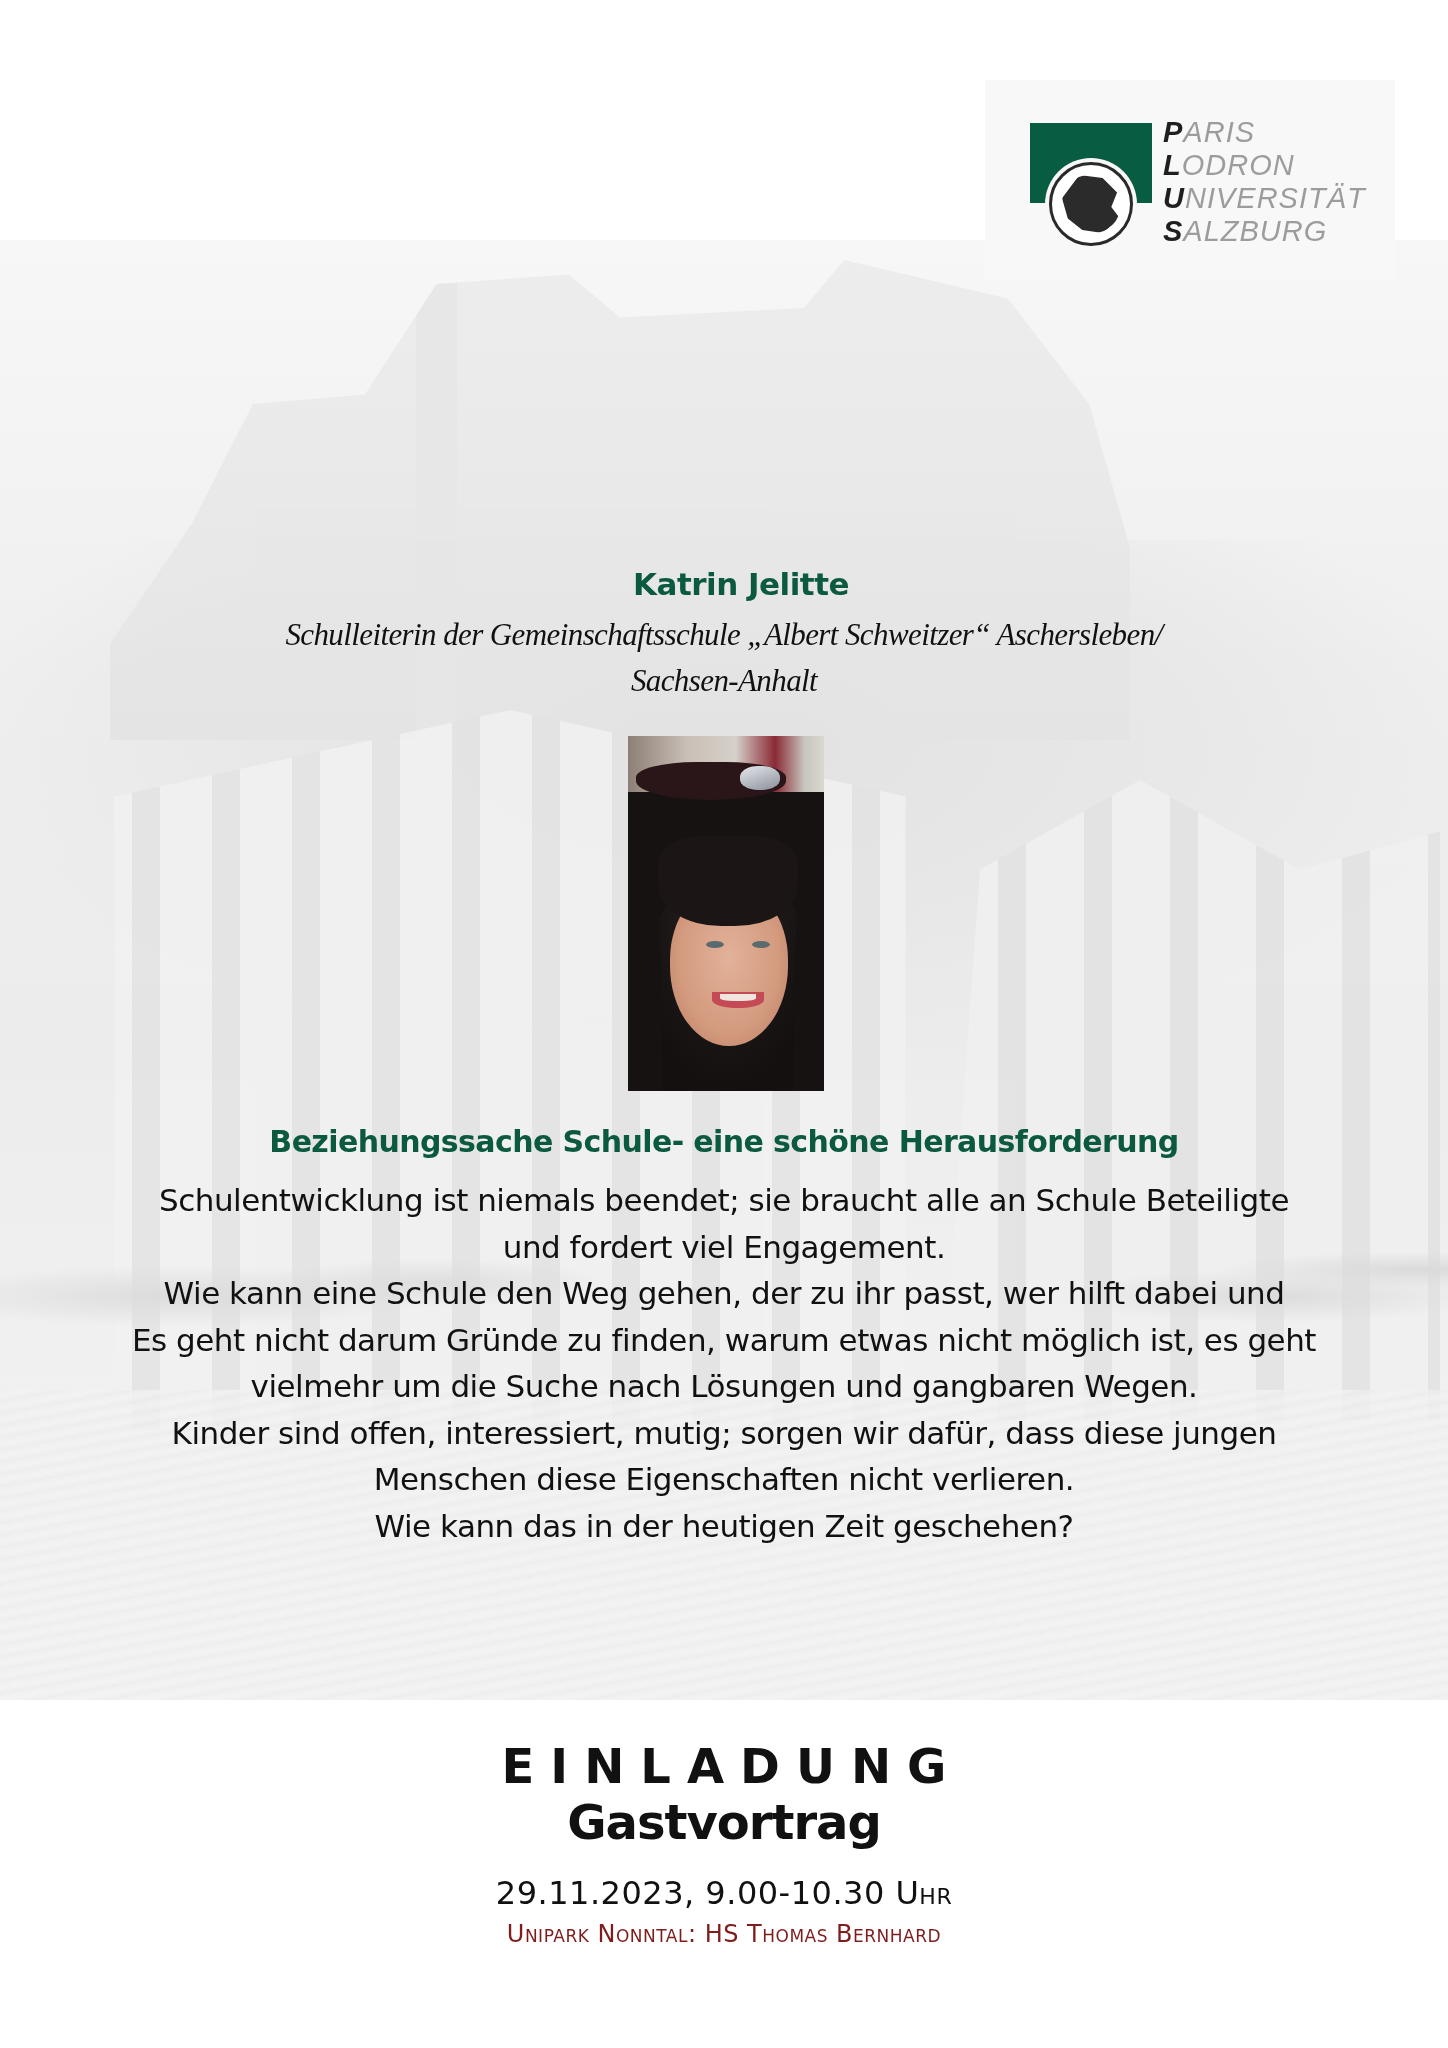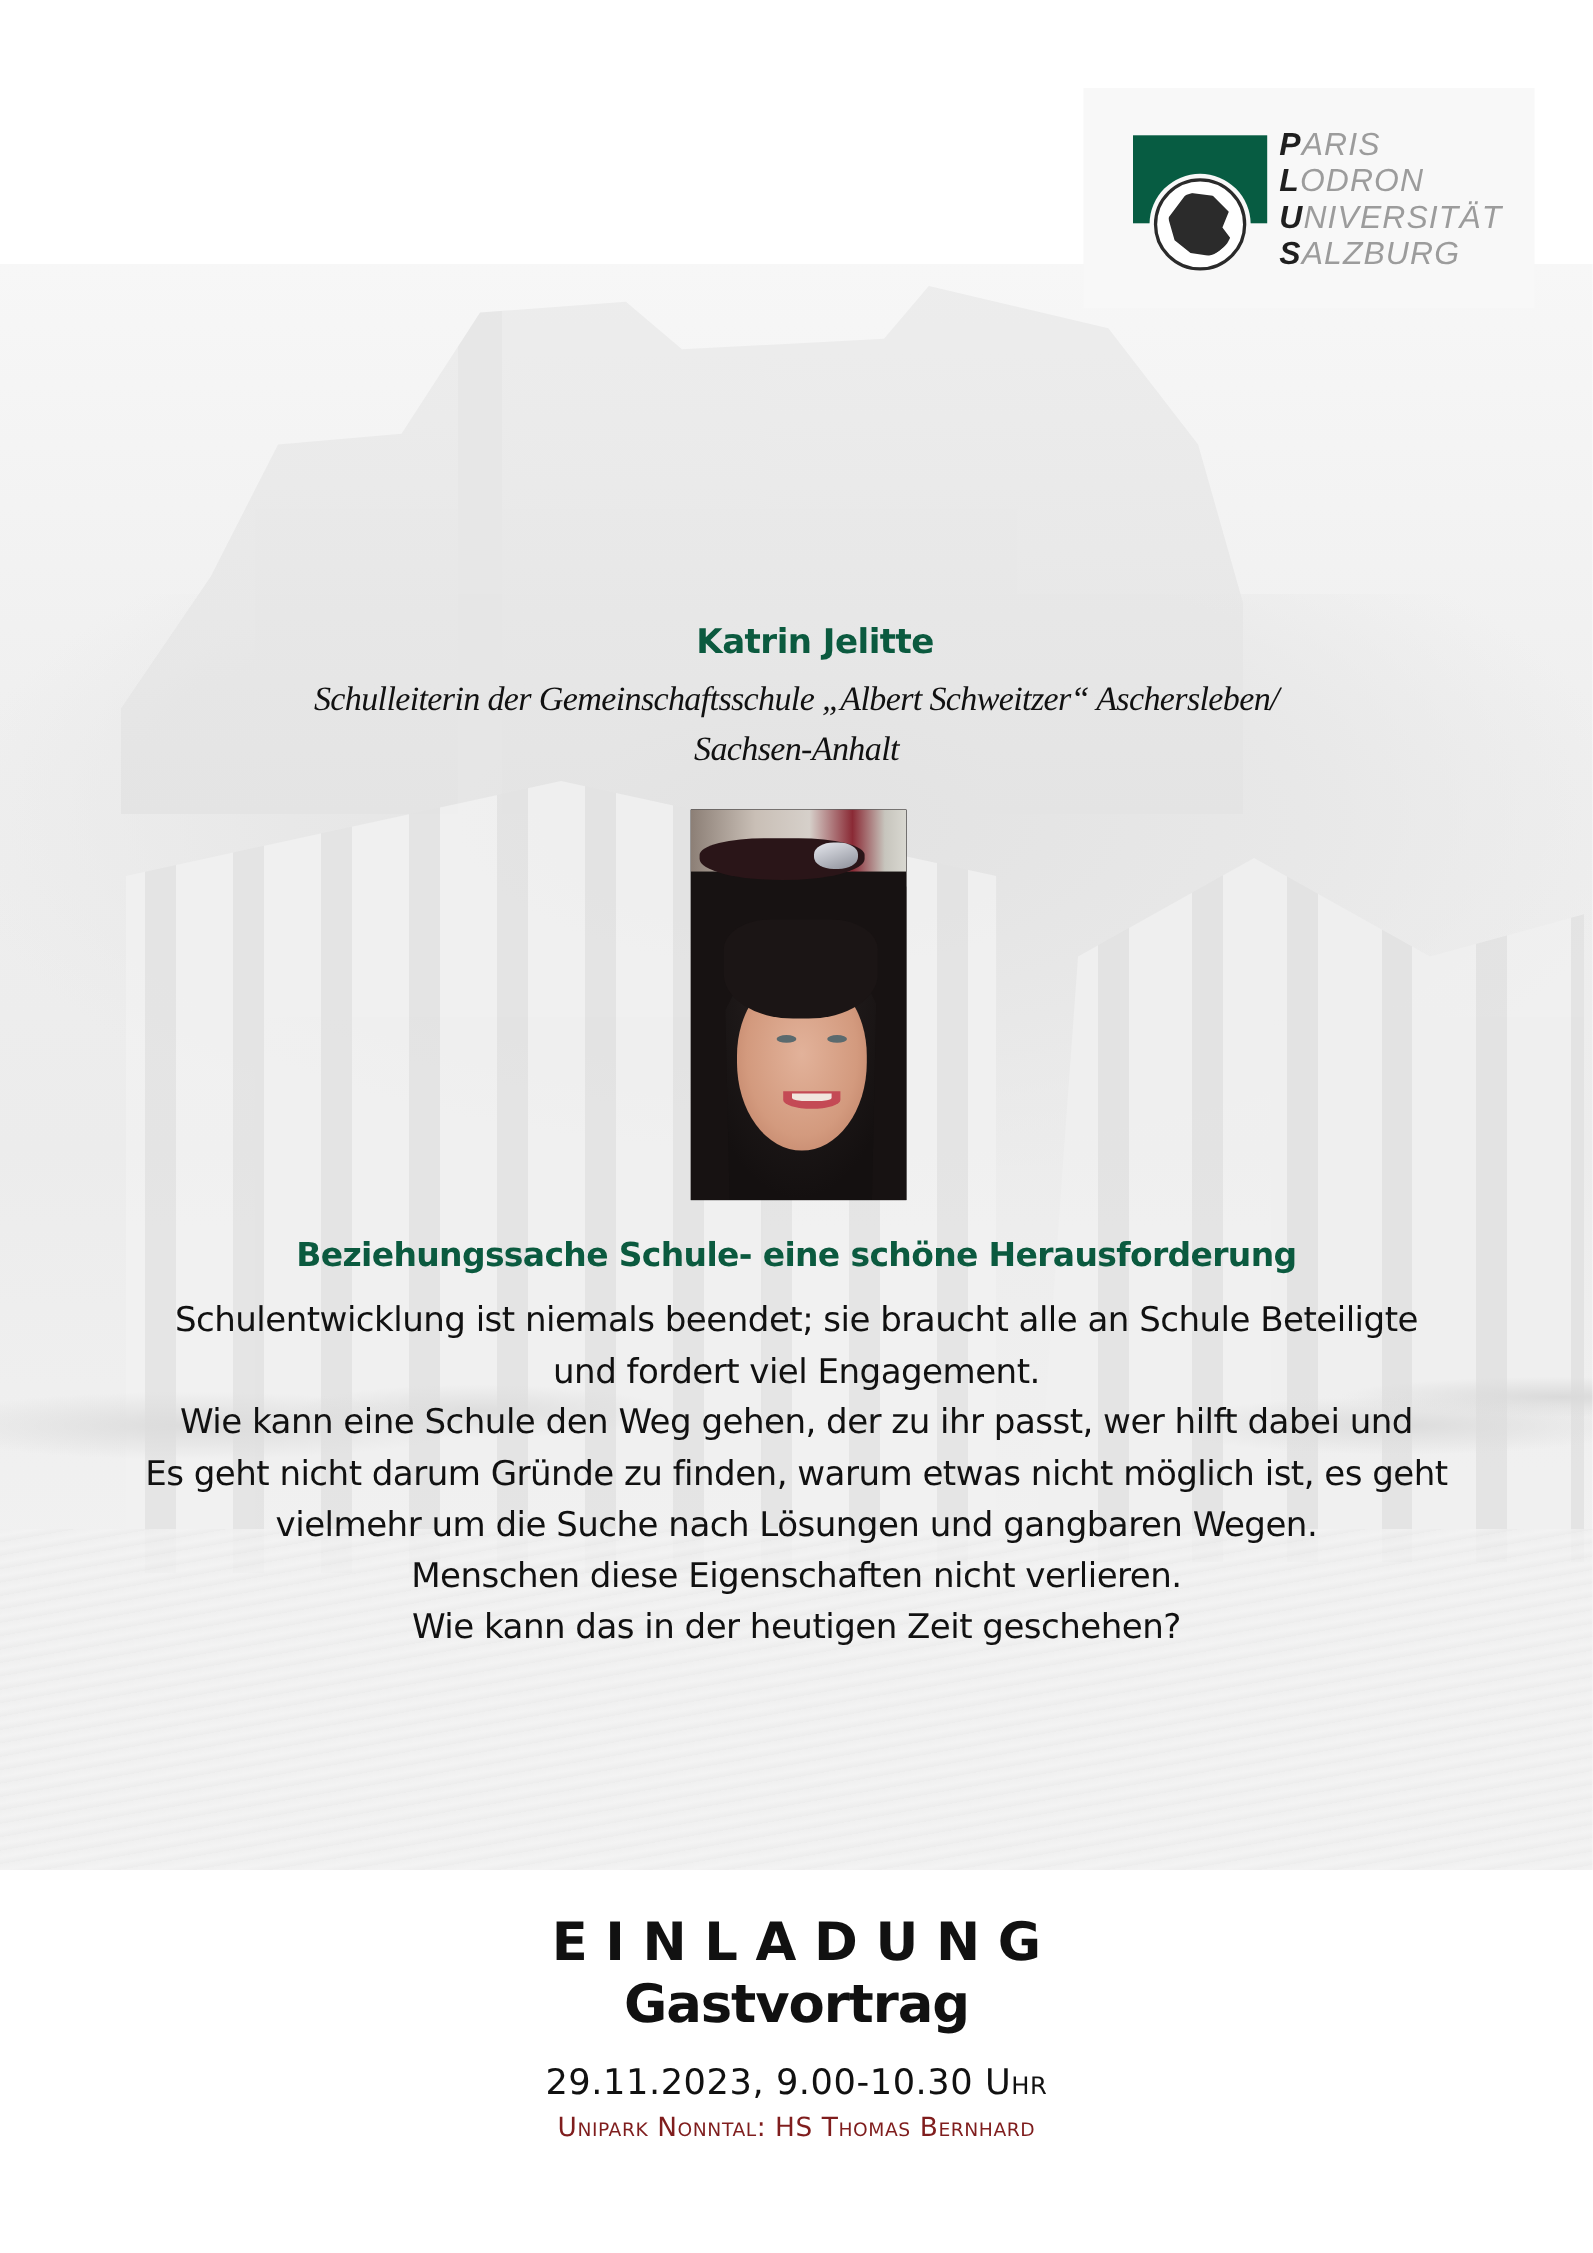--- a/index.html
+++ b/index.html
@@ -218,20 +218,21 @@
     </div>
 </div>
 
 <div class="center talk-title">Beziehungssache Schule- eine schöne Herausforderung</div>
 <div class="center talk-body">
   <div>Schulentwicklung ist niemals beendet; sie braucht alle an Schule Beteiligte</div>
   <div>und fordert viel Engagement.</div>
   <div>Wie kann eine Schule den Weg gehen, der zu ihr passt, wer hilft dabei und</div>
   <div>Es geht nicht darum Gründe zu finden, warum etwas nicht möglich ist, es geht</div>
   <div>vielmehr um die Suche nach Lösungen und gangbaren Wegen.</div>
+  <div>Kinder sind offen, interessiert, mutig; sorgen wir dafür, dass diese jungen</div>
   <div>Menschen diese Eigenschaften nicht verlieren.</div>
   <div>Wie kann das in der heutigen Zeit geschehen?</div>
 </div>
 
 <div class="center invite">EINLADUNG</div>
 <div class="center lecture-type">Gastvortrag</div>
 <div class="center event-date">29.11.2023, 9.00-10.30 Uhr</div>
 <div class="center event-place">Unipark Nonntal: HS Thomas Bernhard</div>
 
 </body></html>

